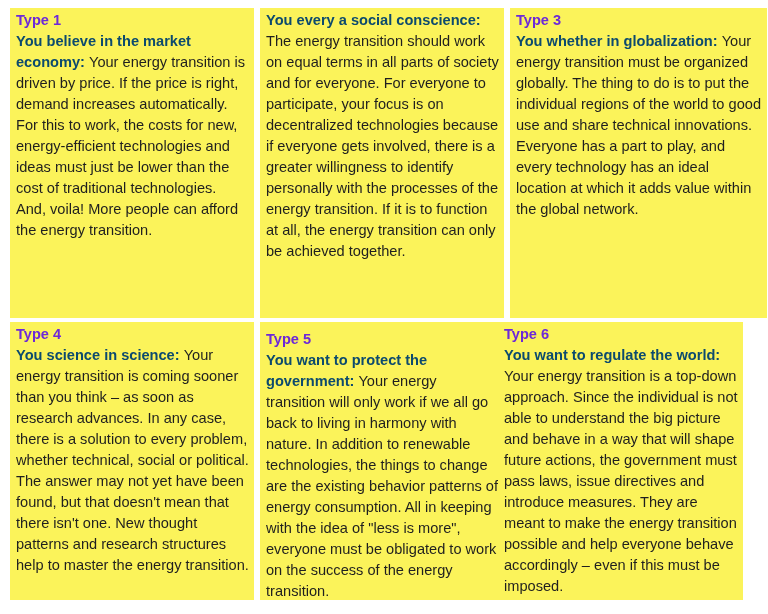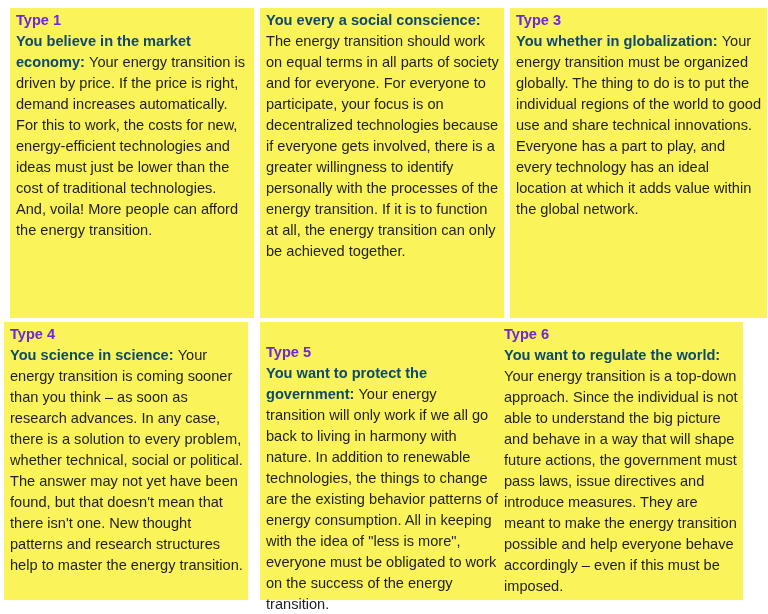--- a/index.html
+++ b/index.html
@@ -33,22 +33,22 @@
     .card .heading {
       font-weight: bold;
       color: #0c4a6e;
     }
     .card .body {
       white-space: pre-line;
     }
     #card-1 { left: 10px;  top: 8px;   width: 244px; height: 310px; }
     #card-2 { left: 260px; top: 8px;   width: 244px; height: 310px; }
     #card-3 { left: 510px; top: 8px;   width: 257px; height: 310px; }
-    #card-4 { left: 4px;  top: 322px; width: 244px; height: 278px; }
-    #card-5 { left: 260px; top: 322px; width: 244px; height: 278px; padding-top: 20px; }
+    #card-4 { left: 10px;  top: 322px; width: 244px; height: 278px; }
+    #card-5 { left: 260px; top: 322px; width: 244px; height: 278px; padding-top: 7px; }
     #card-6 { left: 498px; top: 322px; width: 245px; height: 278px; }
   </style>
 </head>
 <body>
 
 <div class="card" id="card-1">
   <span class="type-label">Type 1</span>
   <div>
     <span class="heading">You believe in the market economy: </span>
     <span class="body">Your energy transition is driven by price. If the price is right, demand increases automatically. For this to work, the costs for new, energy-efficient technologies and ideas must just be lower than the cost of traditional technologies. And, voila! More people can afford the energy transition.</span>

